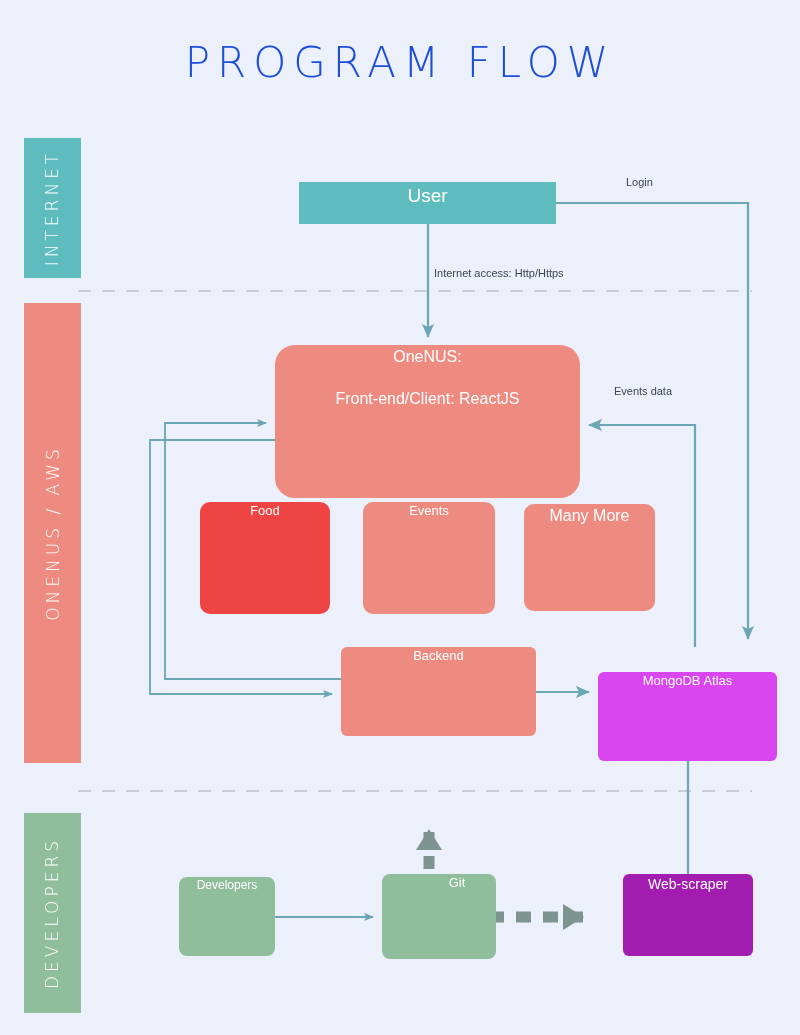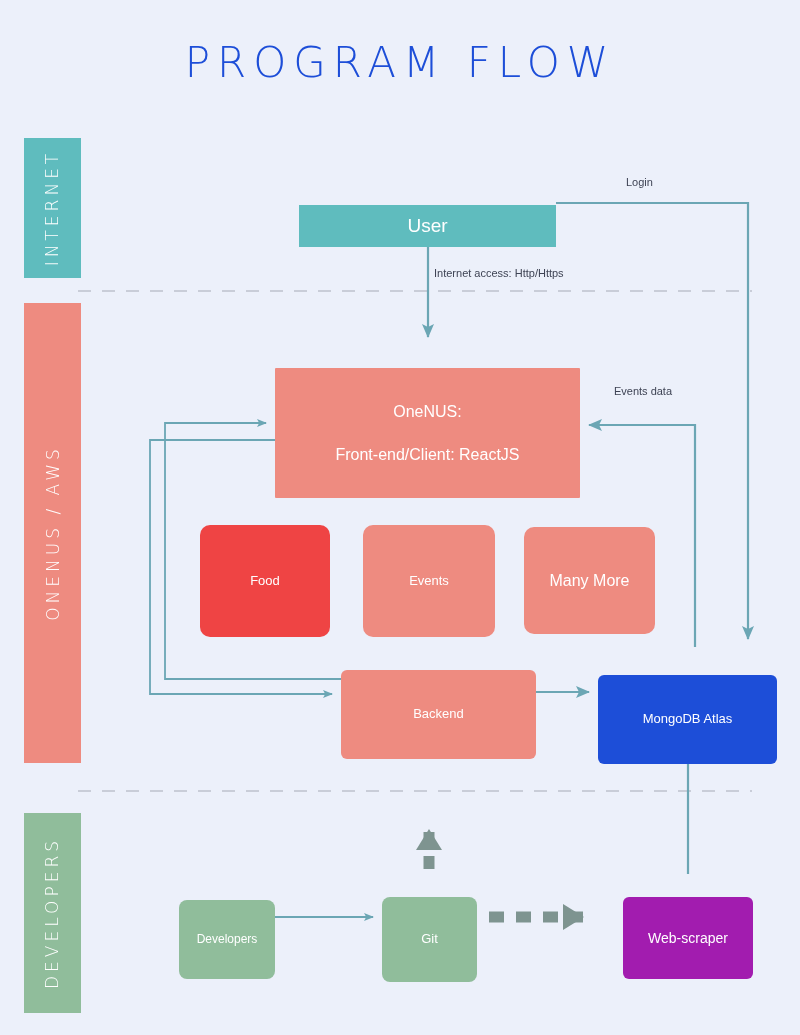--- a/index.html
+++ b/index.html
@@ -51,63 +51,61 @@
     font-weight: 300;
     font-family: "DejaVu Sans", sans-serif;
   }
   .band-internet { left: 24px; top: 138px; height: 140px; background: #5fbcbe; }
   .band-aws      { left: 24px; top: 303px; height: 460px; background: #ee8b80; }
   .band-dev      { left: 24px; top: 813px; height: 200px; background: #90bd9b; }
 
   .node {
     position: absolute;
     display: flex;
-    align-items: center;
     justify-content: center;
     text-align: center;
     color: #ffffff;
     font-weight: 400;
     line-height: 1.45;
-    margin-top: 23px;
   }
   .node-user {
     left: 299px; top: 182px; width: 257px; height: 42px;
     background: #5fbcbe; font-size: 19px;
   }
   .node-onenus {
-    left: 275px; top: 345px; width: 305px; height: 130px;
-    background: #ee8b80; border-radius: 1px; font-size: 16px;
+    left: 275px; top: 345px; width: 305px; height: 153px;
+    background: #ee8b80; border-radius: 20px; font-size: 16px;
   }
   .node-food {
     left: 200px; top: 502px; width: 130px; height: 112px;
     background: #ef4444; border-radius: 10px; font-size: 13px;
   }
   .node-events {
     left: 363px; top: 502px; width: 132px; height: 112px;
     background: #ee8b80; border-radius: 10px; font-size: 13px;
   }
   .node-manymore {
     left: 524px; top: 504px; width: 131px; height: 107px;
     background: #ee8b80; border-radius: 10px; font-size: 16px;
   }
   .node-backend {
     left: 341px; top: 647px; width: 195px; height: 89px;
     background: #ee8b80; border-radius: 6px; font-size: 13px;
   }
   .node-mongodb {
-    left: 598px; top: 652px; width: 179px; height: 89px;
-    background: #1d4ed8; border-radius: 6px; font-size: 13px;
+    left: 598px; top: 672px; width: 179px; height: 89px;
+    background: #d946ef; border-radius: 6px; font-size: 13px;
   }
   .node-developers {
     left: 179px; top: 877px; width: 96px; height: 79px;
     background: #90bd9b; border-radius: 8px; font-size: 12px;
   }
   .node-git {
-    left: 382px; top: 874px; width: 95px; height: 85px;
-    background: #90bd9b; border-radius: 8px; font-size: 13px;
+    left: 382px; top: 874px; width: 78px; height: 85px;
+    background: #90bd9b; border-radius: 8px; font-size: 13px; padding-left: 36px;
   }
   .node-webscraper {
     left: 623px; top: 874px; width: 130px; height: 82px;
     background: #a21caf; border-radius: 6px; font-size: 14px;
   }
 
   .edge-label {
     position: absolute;
     color: #3e4354;
     font-size: 11px;

